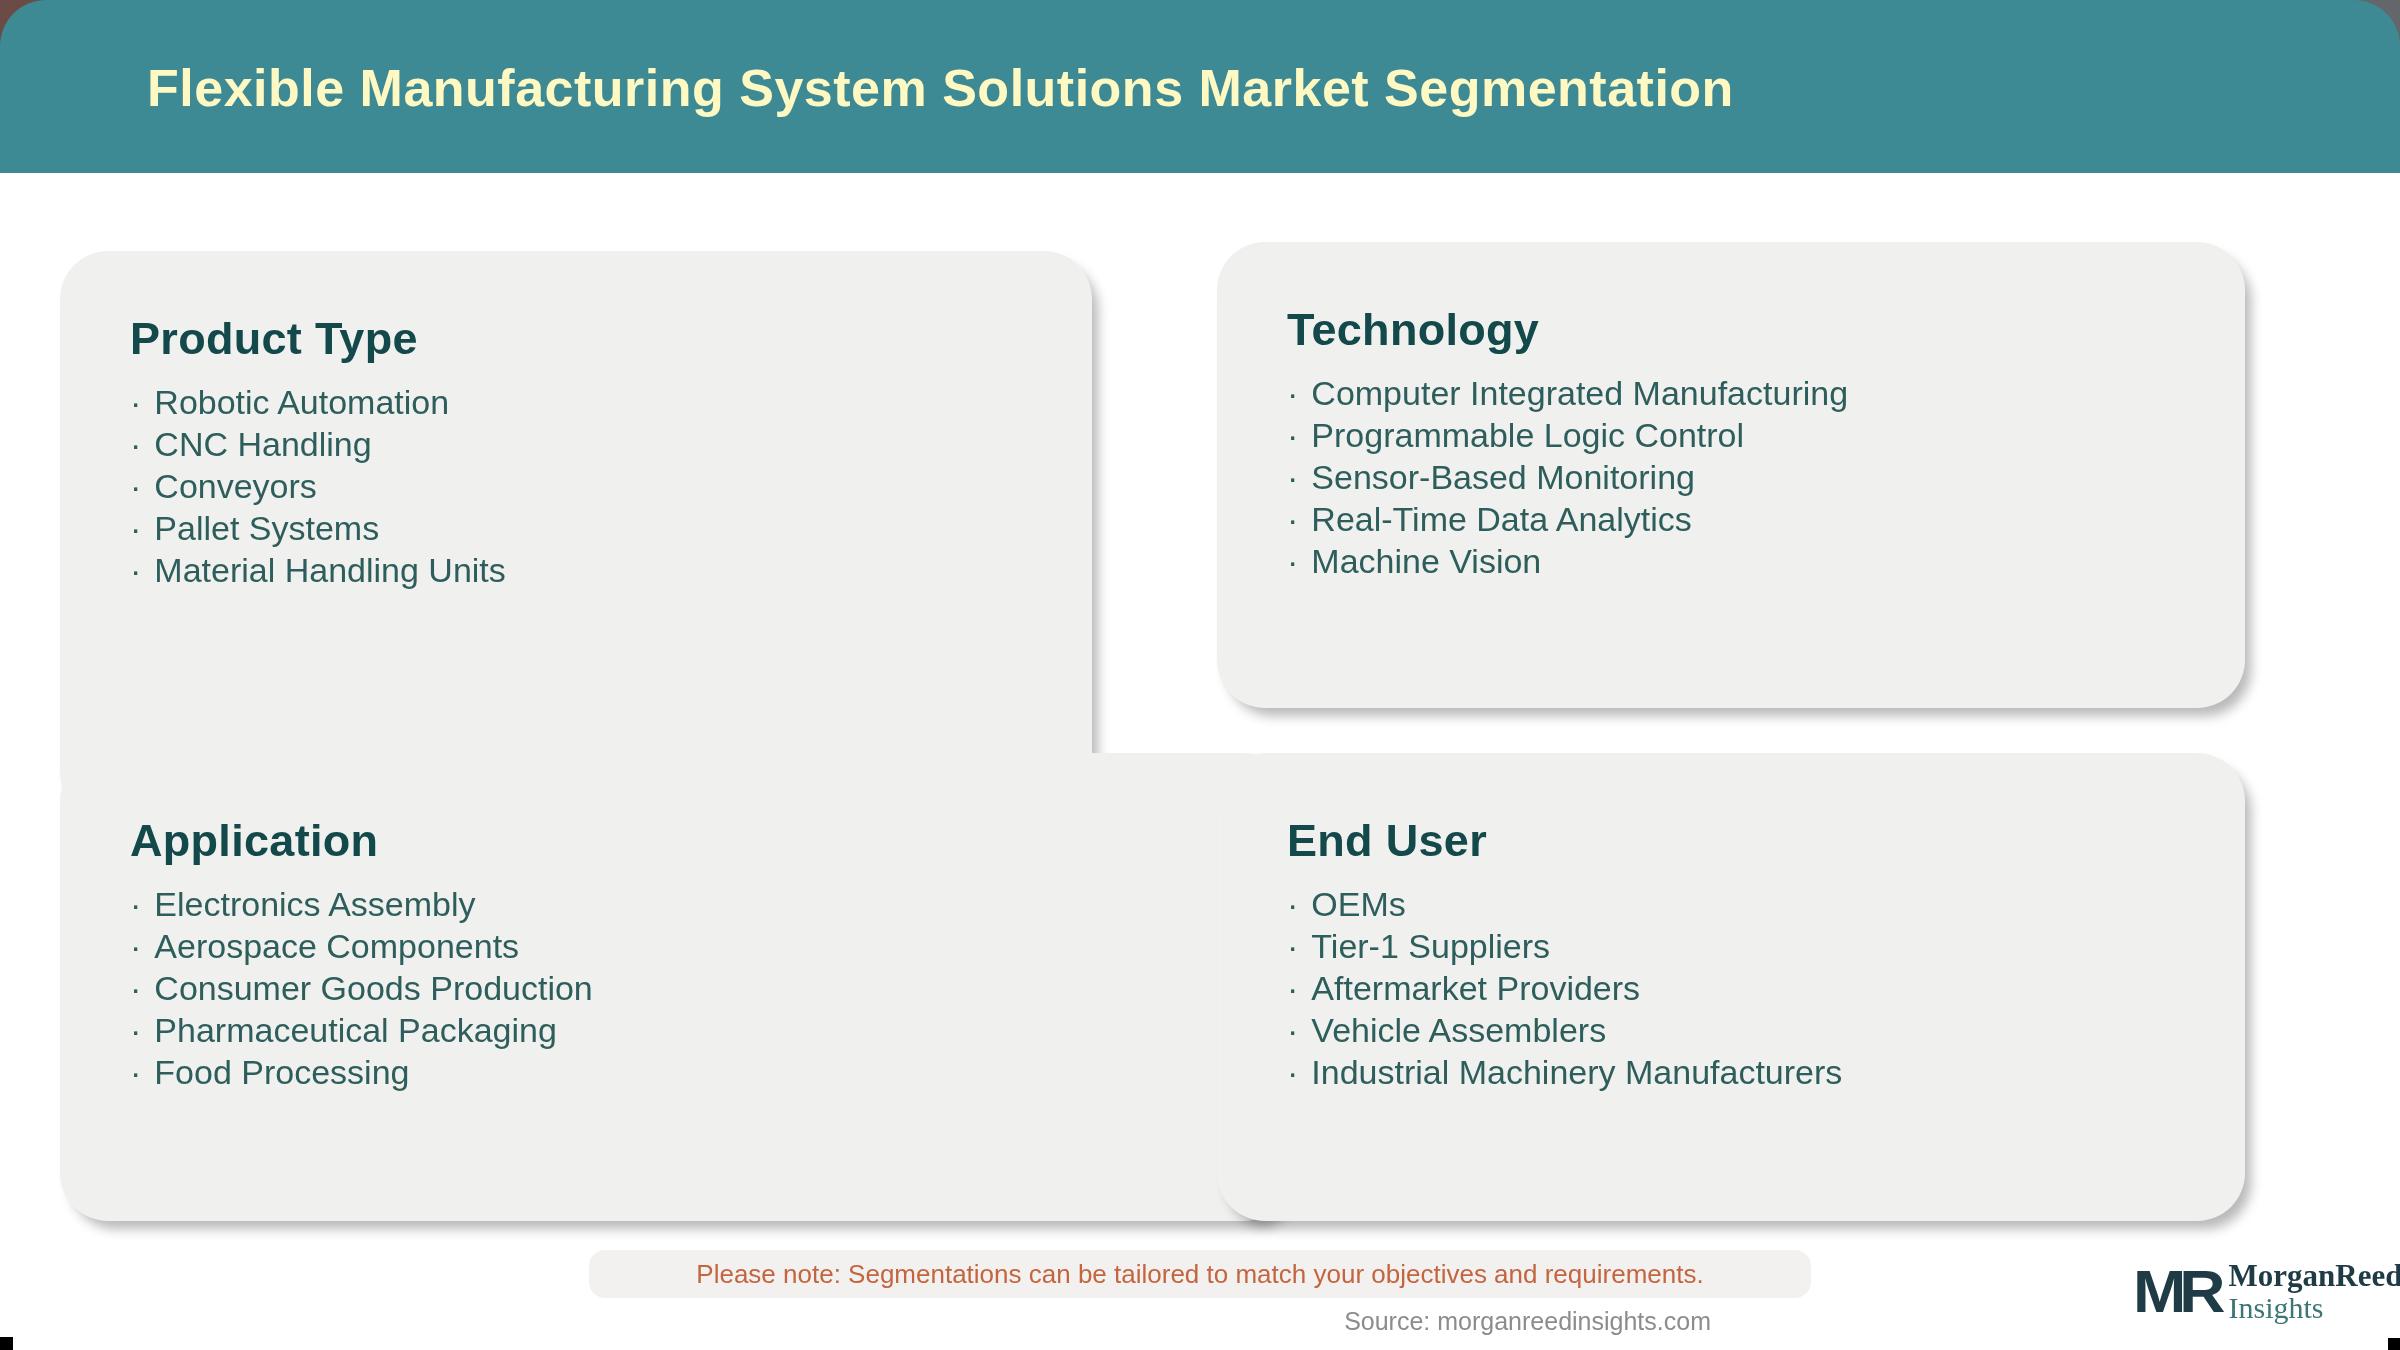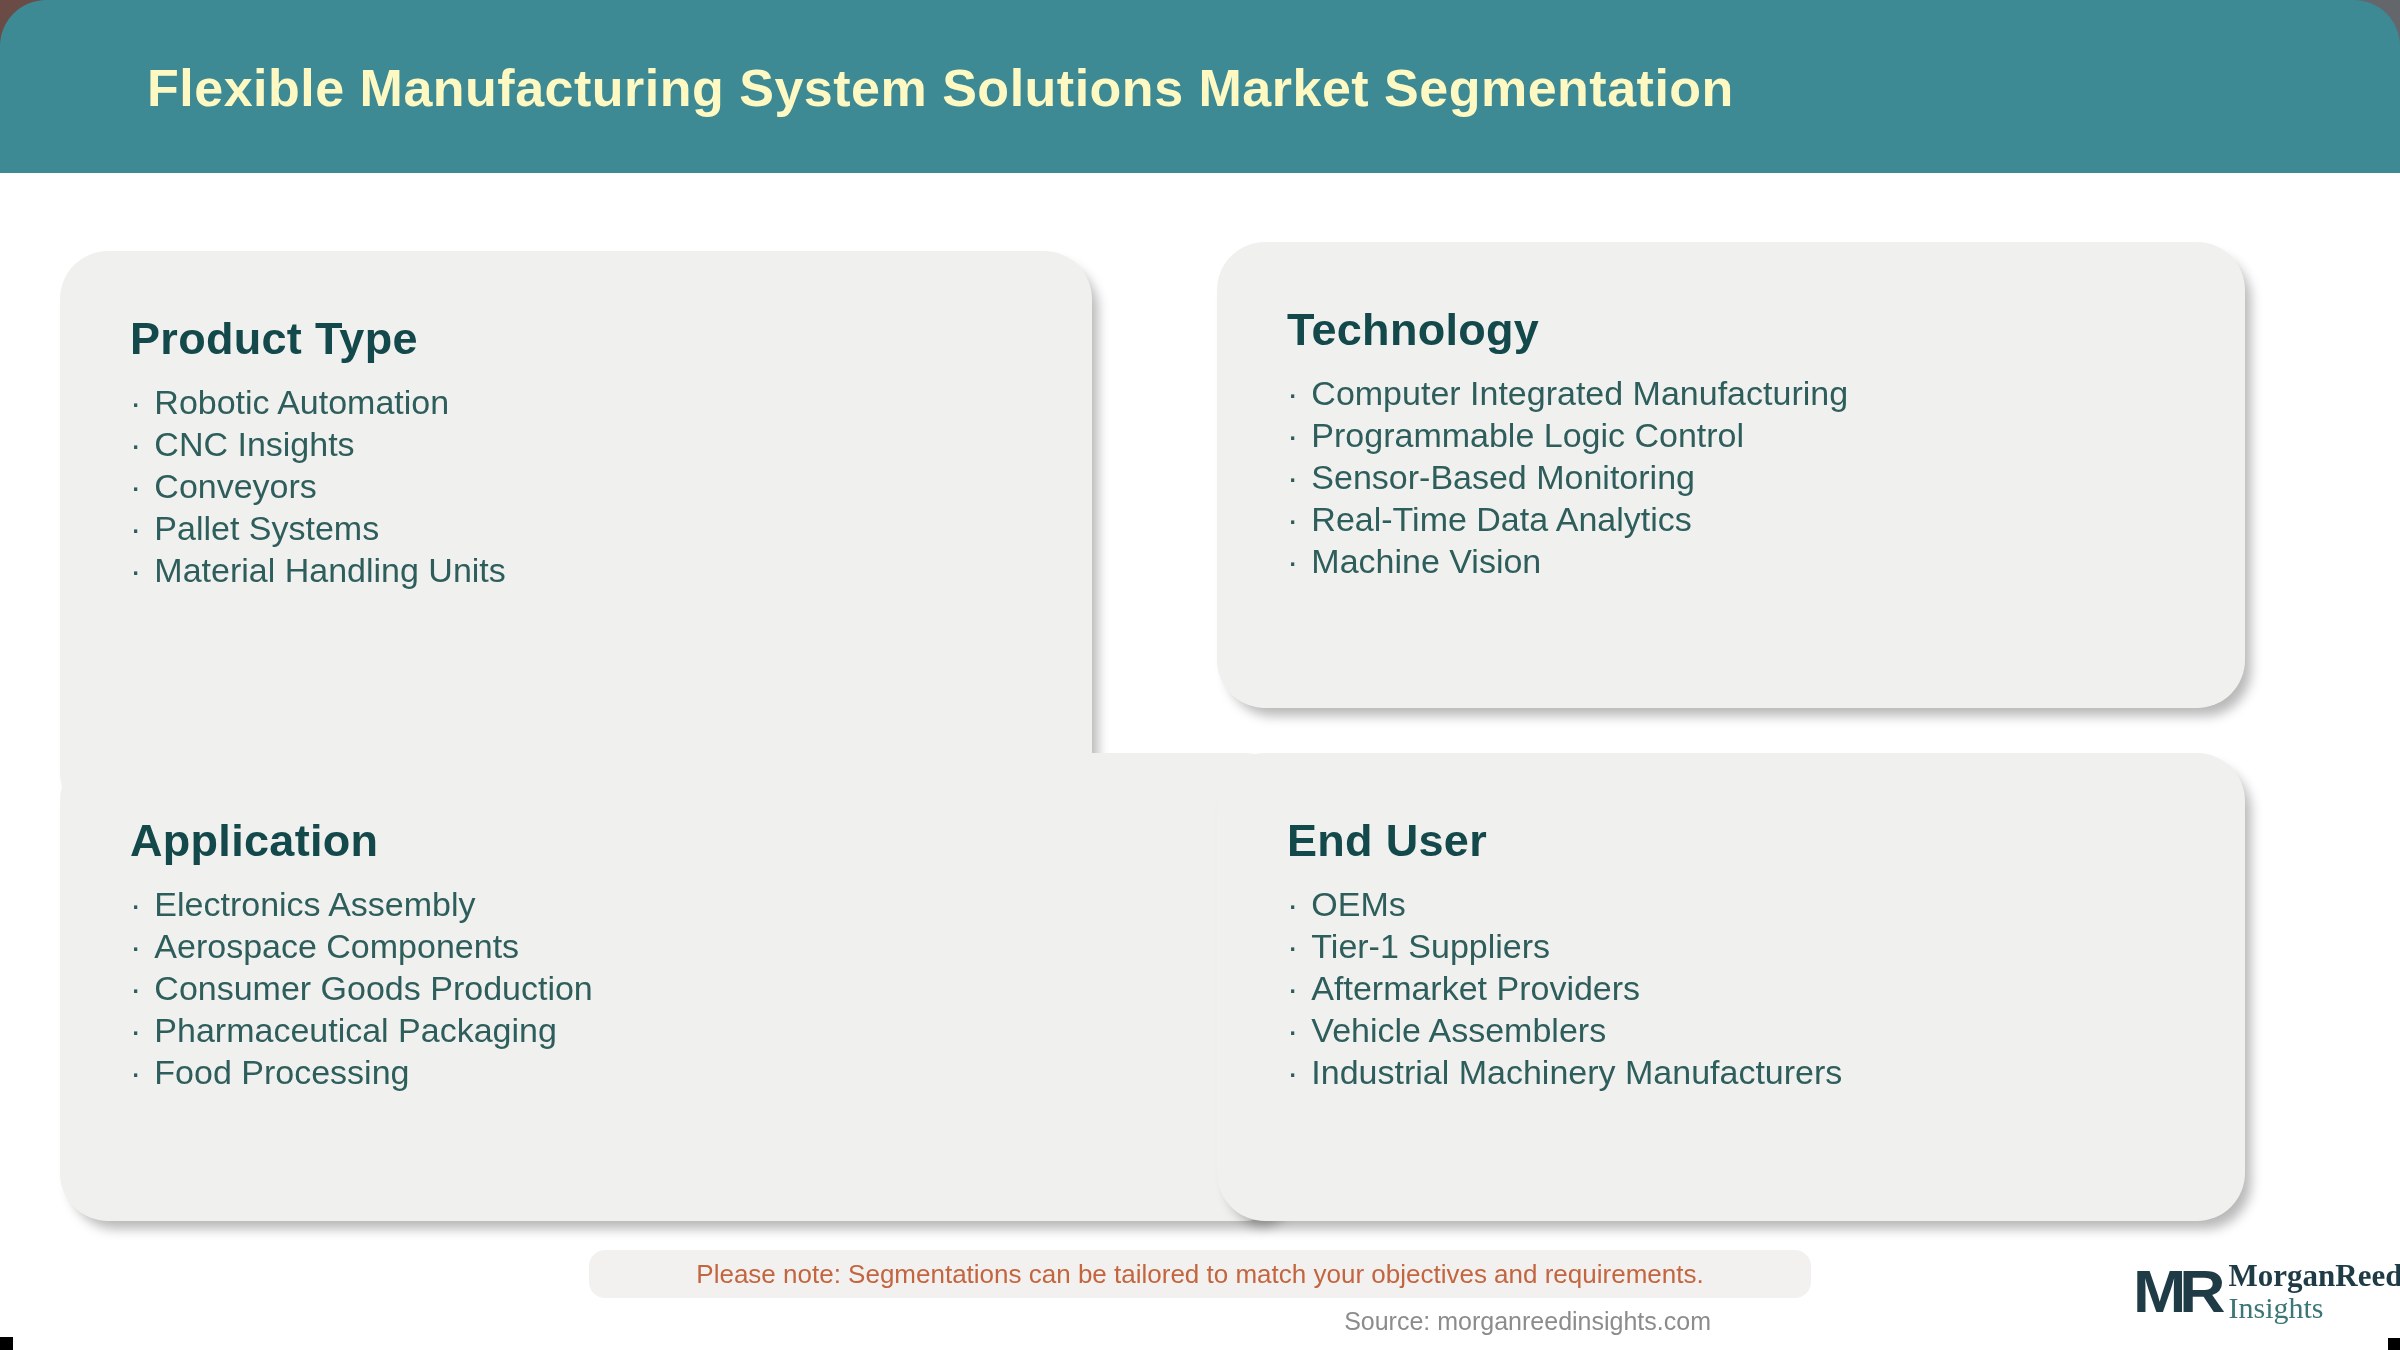--- a/index.html
+++ b/index.html
@@ -89,21 +89,21 @@
 
   <section class="card card-0">
     <h2>Product Type</h2>
     <ul>
       <li>
           <span class="dot">·</span>
           <span>Robotic Automation</span>
         </li>
       <li>
           <span class="dot">·</span>
-          <span>CNC Insights</span>
+          <span>CNC Handling</span>
         </li>
       <li>
           <span class="dot">·</span>
           <span>Conveyors</span>
         </li>
       <li>
           <span class="dot">·</span>
           <span>Pallet Systems</span>
         </li>
       <li>

